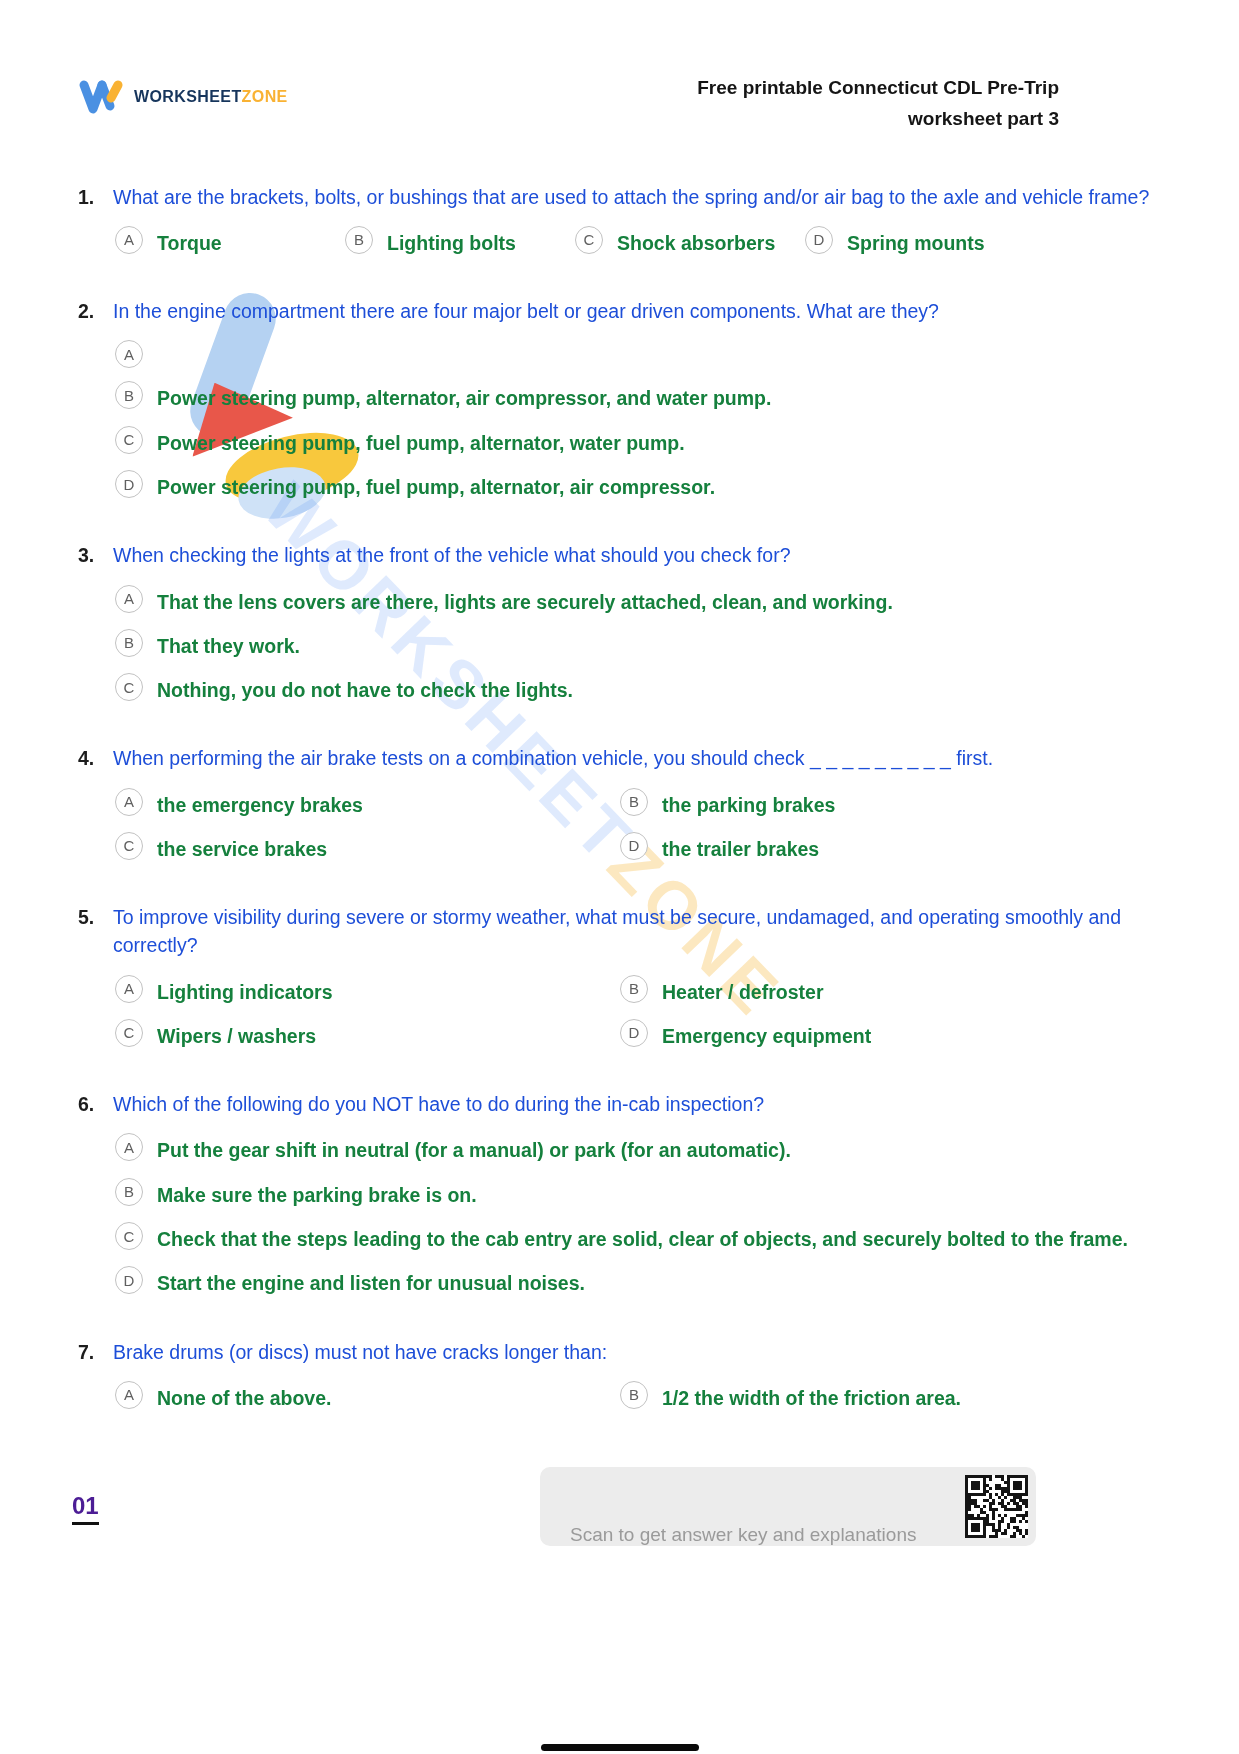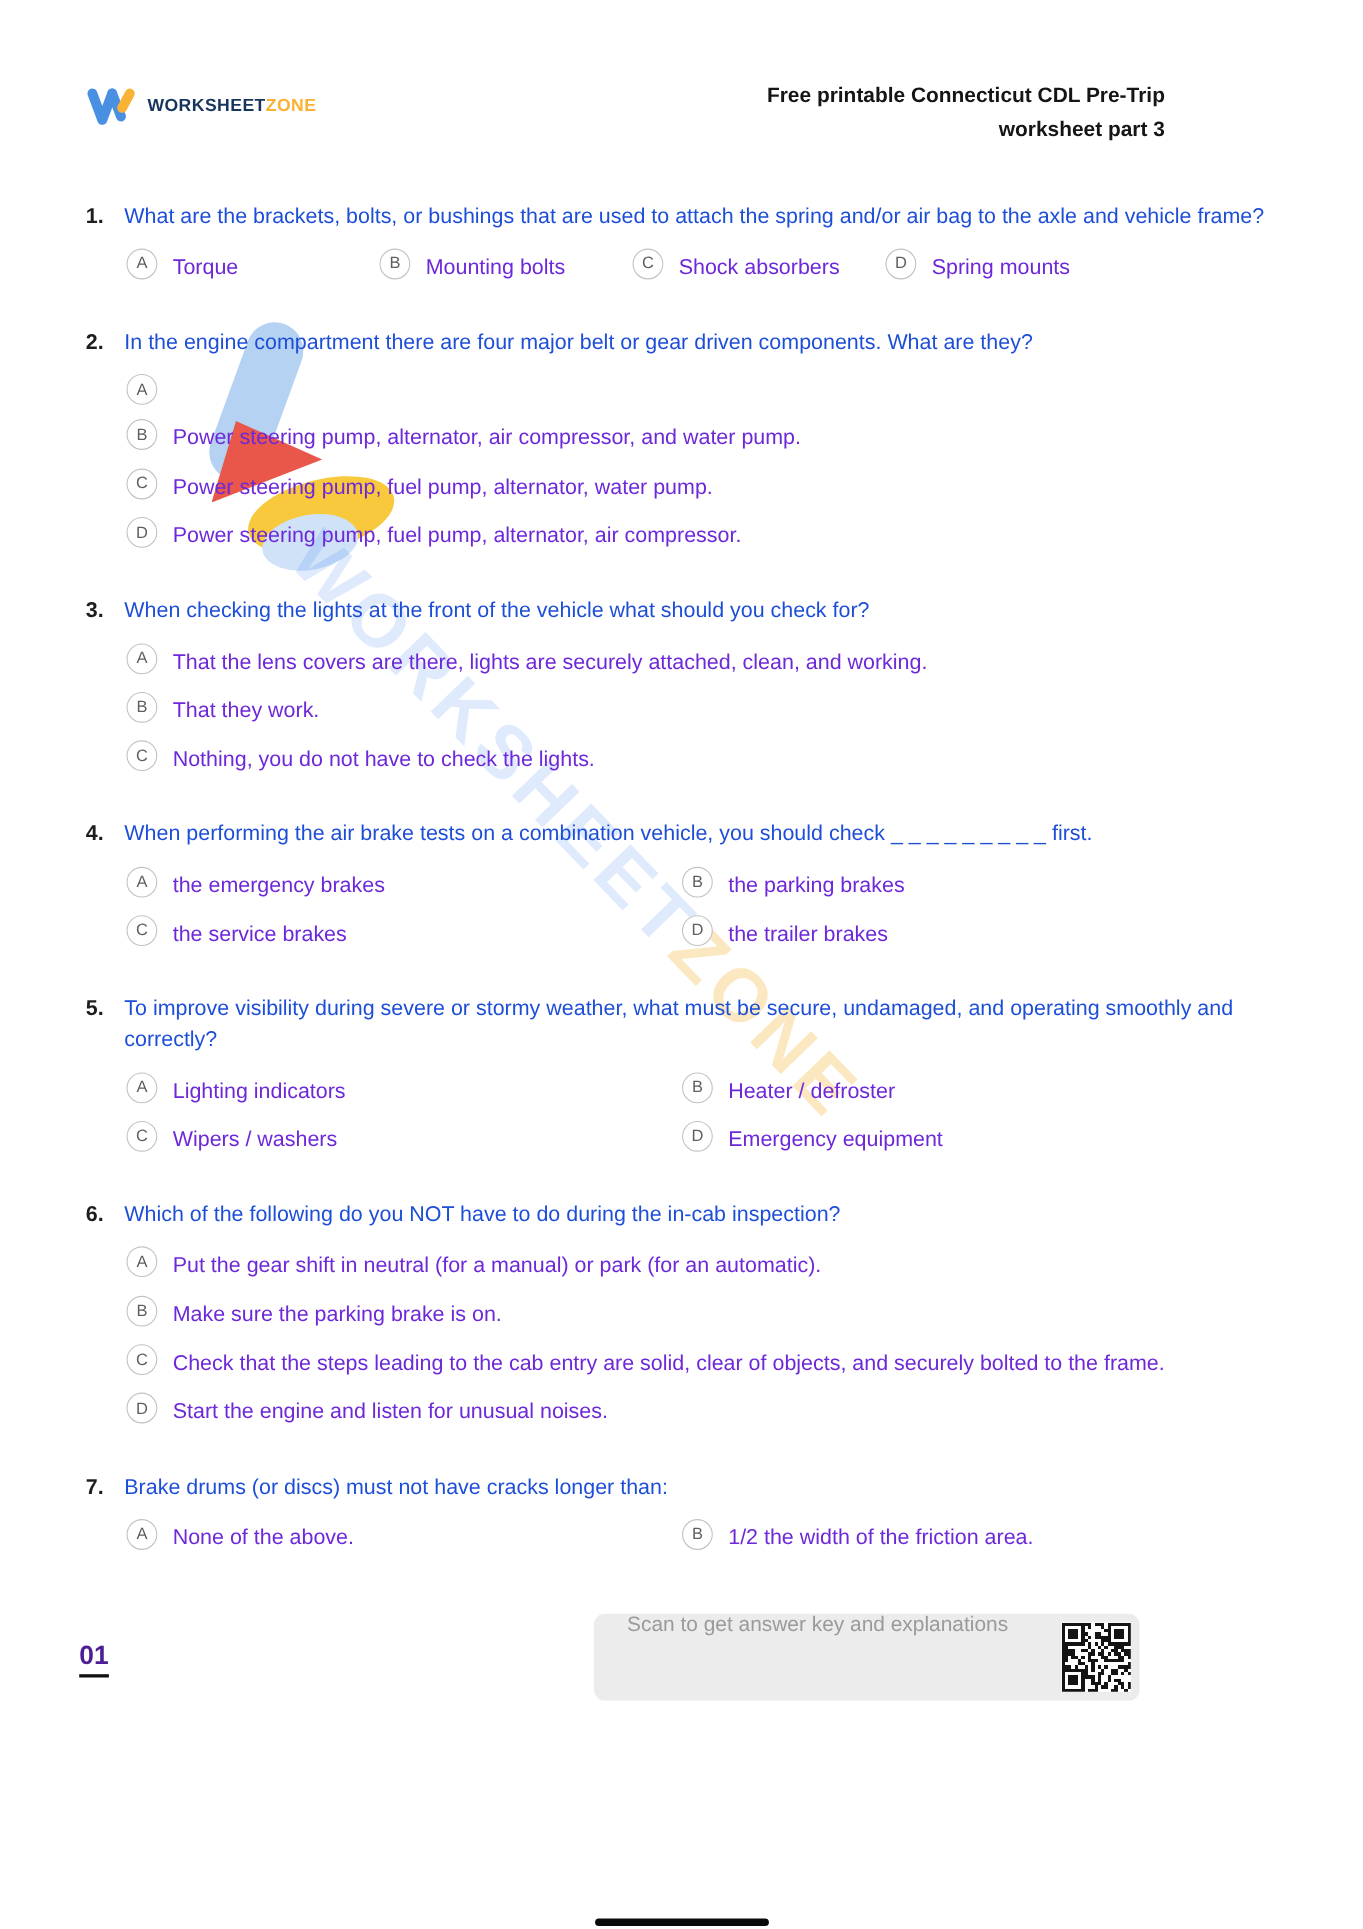--- a/index.html
+++ b/index.html
@@ -45,32 +45,32 @@
   .options.stack { display:flex; flex-direction:column; gap:14px; }
   .options.grid4 { display:grid; grid-template-columns:230px 230px 230px auto; }
   .options.grid2 { display:grid; grid-template-columns:505px auto; row-gap:14px; }
 
   .option { display:flex; align-items:flex-start; gap:14px; cursor:pointer; }
   .bubble {
     flex:0 0 auto; width:28px; height:28px; border:1.5px solid #c2c2c2; border-radius:50%;
     display:flex; align-items:center; justify-content:center;
     font-size:15px; color:#5f5f5f; background:#fff; margin-top:-1px;
   }
-  .opt-text { line-height:1.45; padding-top:2px; color:#6d28d9; }
+  .opt-text { line-height:1.45; padding-top:2px; color:#15803d;font-weight:bold; }
 
   
   .page-number {
     position:absolute; z-index:2; left:72px; top:1492px;
     font-size:24px; font-weight:bold; color:#4c1d95;
     border-bottom:3px solid #111; padding-bottom:2px;
   }
   .footer-box {
     position:absolute; z-index:2; left:540px; top:1467px; width:496px; height:79px;
     background:#ececec; border-radius:10px;
-    display:flex; align-items:flex-start; padding:0 82px 0 30px;
+    display:flex; align-items:flex-end; padding:0 82px 0 30px;
   }
   .scan-text { color:#9a9a9a; font-size:19px; }
   .qr { position:absolute; right:8px; top:8px; width:63px; height:63px; background:#fff; }
 
   .home-indicator {
     position:absolute; z-index:2; left:50%; bottom:3px; transform:translateX(-50%);
     width:158px; height:7px; border-radius:4px; background:#0a0a0a;
   }
 </style>
 </head>
@@ -108,21 +108,21 @@
         <span class="q-num">1.</span>
         <p class="q-text">What are the brackets, bolts, or bushings that are used to attach the spring and/or air bag to the axle and vehicle frame?</p>
       </div>
       <div class="options grid4">
         <div class="option">
           <span class="bubble">A</span>
           <span class="opt-text">Torque</span>
         </div>
         <div class="option">
           <span class="bubble">B</span>
-          <span class="opt-text">Mounting bolts</span>
+          <span class="opt-text">Lighting bolts</span>
         </div>
         <div class="option">
           <span class="bubble">C</span>
           <span class="opt-text">Shock absorbers</span>
         </div>
         <div class="option">
           <span class="bubble">D</span>
           <span class="opt-text">Spring mounts</span>
         </div>
       </div>

